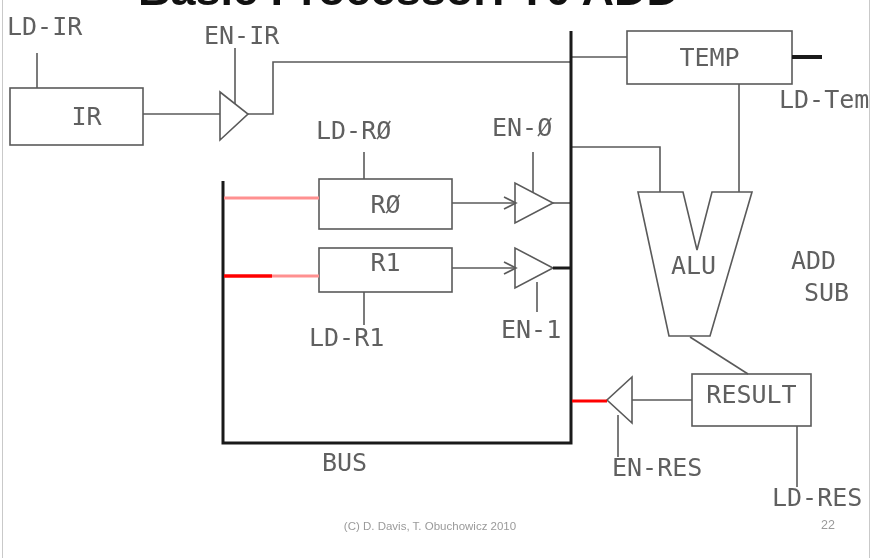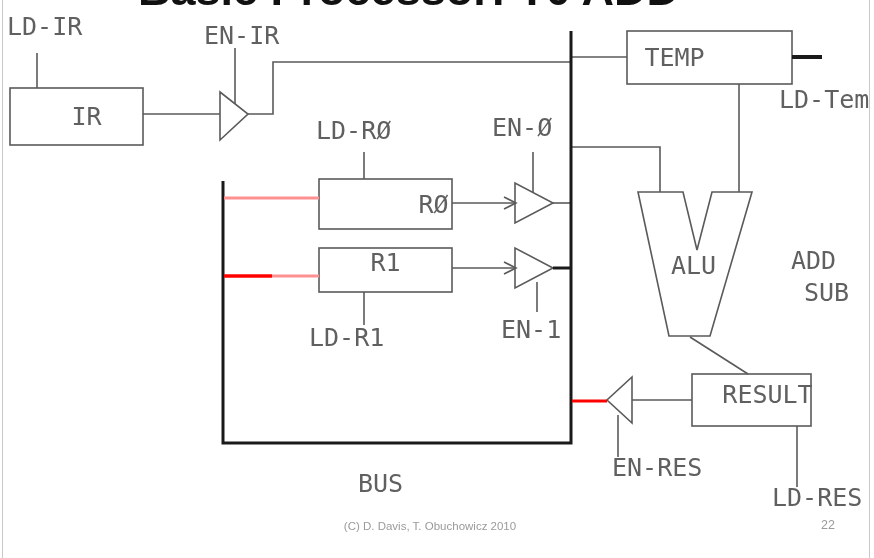--- a/index.html
+++ b/index.html
@@ -75,35 +75,35 @@
       <line x1="572" y1="401" x2="607" y2="401" stroke="#ff0000" stroke-width="3"></line>
     </g>
   </svg>
 
   <div class="edge" style="left:2px;"></div>
   <div class="edge" style="left:869px;"></div>
 
   <div class="title">Basic Processor: T0 ADD</div>
 
   <div class="boxtext" style="left:10px;top:88px;width:153px;height:57px;">IR</div>
-  <div class="boxtext" style="left:319px;top:179px;width:133px;height:50px;margin-left:48px;">RØ</div>
+  <div class="boxtext" style="left:319px;top:179px;width:133px;height:50px;">RØ</div>
   <div class="boxtext" style="left:319px;top:248px;width:133px;height:28px;">R1</div>
-  <div class="boxtext" style="left:592px;top:31px;width:165px;height:53px;">TEMP</div>
-  <div class="boxtext" style="left:708px;top:374px;width:119px;height:40px;">RESULT</div>
+  <div class="boxtext" style="left:627px;top:31px;width:165px;height:53px;">TEMP</div>
+  <div class="boxtext" style="left:692px;top:374px;width:119px;height:40px;">RESULT</div>
 
   <div class="sig" style="left:7px;top:14px;">LD-IR</div>
   <div class="sig" style="left:204px;top:23px;">EN-IR</div>
   <div class="sig" style="left:316px;top:118px;">LD-RØ</div>
   <div class="sig" style="left:492px;top:115px;">EN-Ø</div>
   <div class="sig" style="left:309px;top:325px;">LD-R1</div>
   <div class="sig" style="left:501px;top:317px;">EN-1</div>
   <div class="sig clip" style="left:779px;top:87px;width:90px;">LD-Temp</div>
   <div class="sig" style="left:671px;top:253px;">ALU</div>
   <div class="sig" style="left:791px;top:248px;">ADD</div>
   <div class="sig" style="left:804px;top:280px;">SUB</div>
   <div class="sig" style="left:612px;top:455px;">EN-RES</div>
   <div class="sig" style="left:772px;top:485px;">LD-RES</div>
-  <div class="sig" style="left:358px;top:450px;margin-top:21px;">BUS</div>
+  <div class="sig" style="left:322px;top:450px;">BUS</div>
 
   <div class="footer">(C) D. Davis, T. Obuchowicz 2010</div>
   <div class="pagenum">22</div>
 
 </div>
 
 </body></html>

